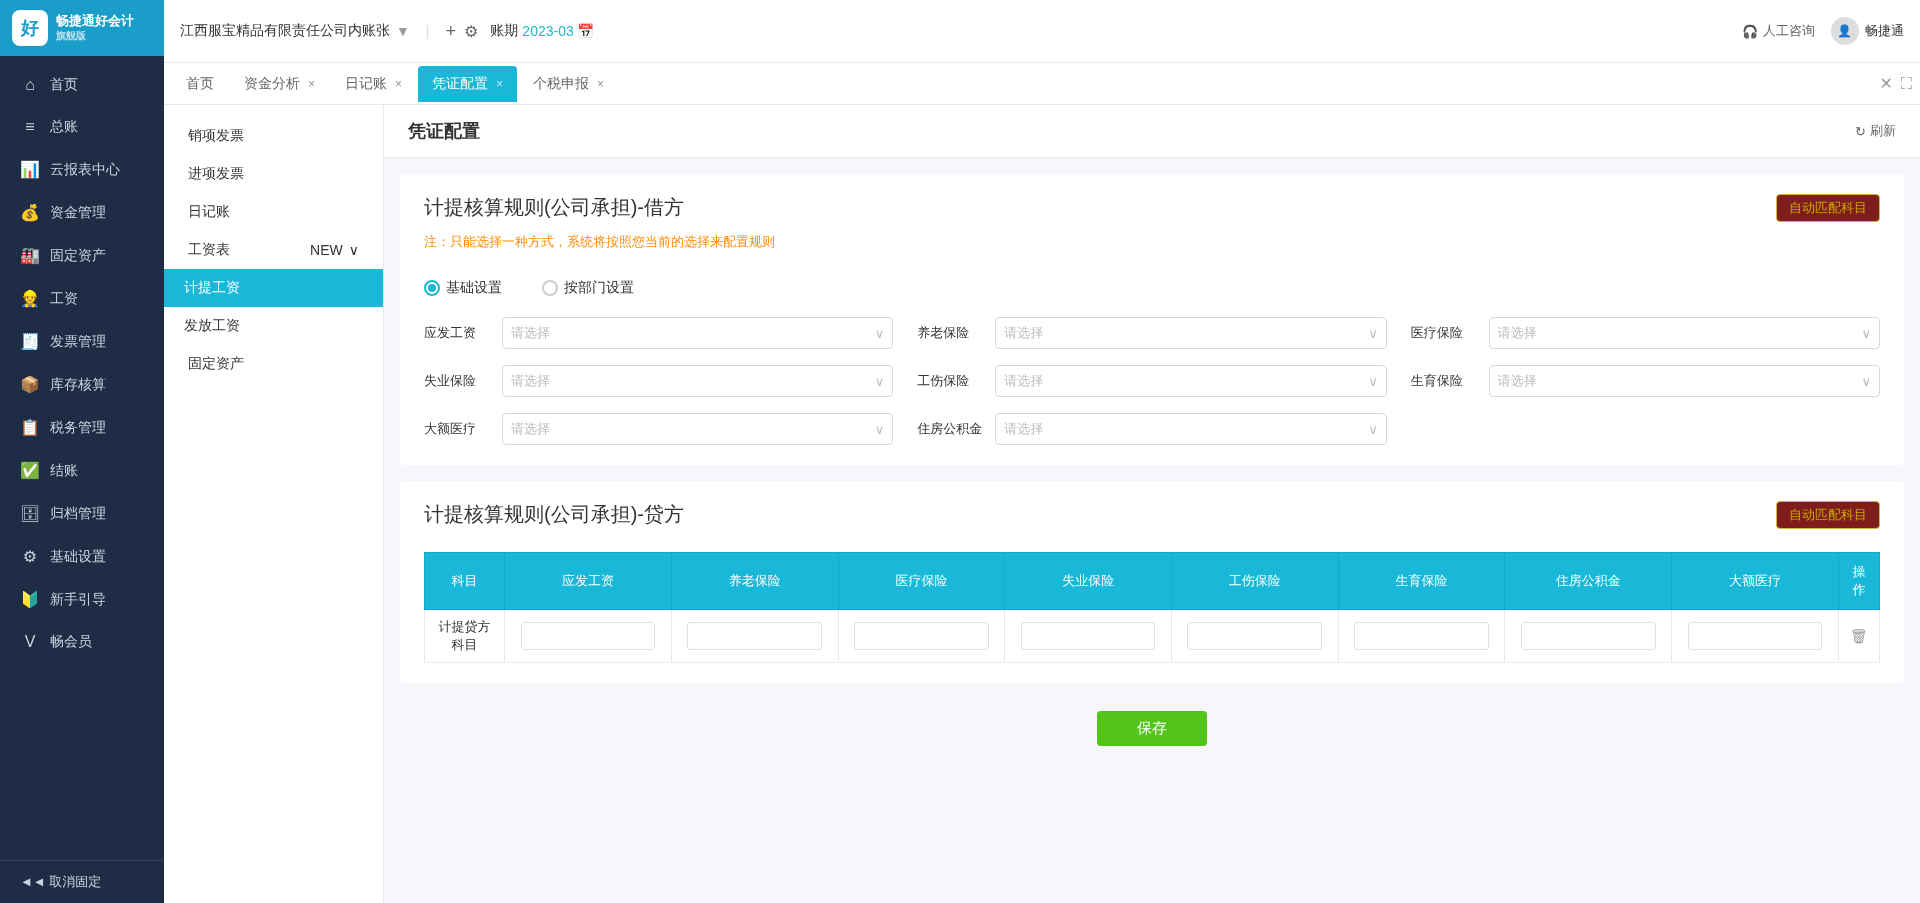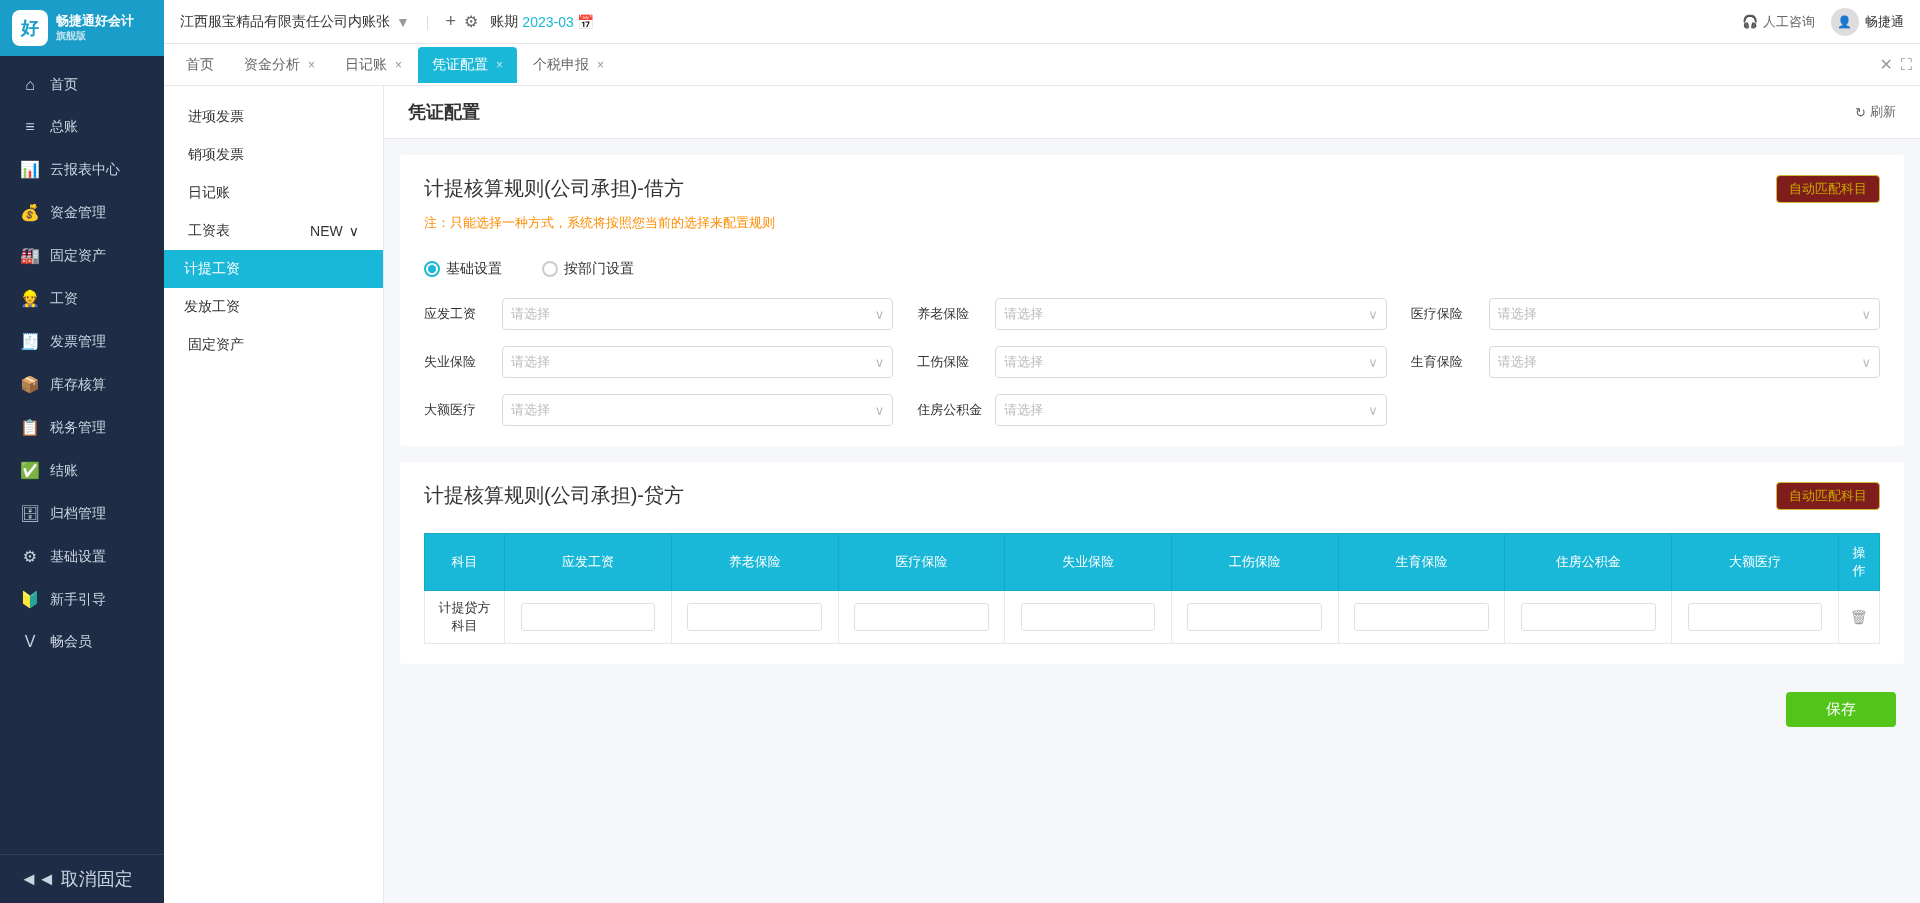--- a/index.html
+++ b/index.html
@@ -53,35 +53,35 @@
     }
     .sidebar-item .icon { font-size: 16px; width: 20px; text-align: center; }
     .sidebar-footer {
       padding: 12px 20px;
       display: flex;
       align-items: center;
       gap: 6px;
       cursor: pointer;
       color: #c8d4e0;
       border-top: 1px solid rgba(255,255,255,0.1);
-      font-size: 18px;
+      font-size: 13px;
     }
 
     
     .main {
       flex: 1;
       display: flex;
       flex-direction: column;
       overflow: hidden;
     }
 
     
     .topbar {
       background: white;
-      height: 44px;
+      height: 63px;
       display: flex;
       align-items: center;
       padding: 0 16px;
       border-bottom: 1px solid #e8e8e8;
       gap: 12px;
     }
     .topbar-company {
       display: flex;
       align-items: center;
       gap: 6px;
@@ -328,21 +328,21 @@
       font-size: 14px;
     }
 
     
     .save-bar {
       position: sticky;
       bottom: 16px;
       background: #f5f7fa;
       padding: 12px 24px;
       display: flex;
-      justify-content: flex-end;
+      justify-content: center;
     }
     .save-btn {
       background: #52c41a;
       color: white;
       border: none;
       padding: 8px 40px;
       font-size: 15px;
       border-radius: 4px;
       cursor: pointer;
     }
@@ -478,24 +478,24 @@
     <div class="tabs-actions">
       <span style="cursor:pointer;">✕</span>
       <span style="cursor:pointer;">⛶</span>
     </div>
   </div>
 
   <div class="page-content">
 
     <div class="left-menu">
       <div class="left-menu-item">
+        <span>销项发票</span>
+      </div>
+      <div class="left-menu-item">
         <span>进项发票</span>
-      </div>
-      <div class="left-menu-item">
-        <span>销项发票</span>
       </div>
       <div class="left-menu-item">
         <span>日记账</span>
       </div>
       <div class="left-menu-group">
         <span>工资表</span>
         <span style="display:flex;align-items:center;gap:6px;">
           <span class="new-badge">NEW</span>
           <span>∨</span>
         </span>

